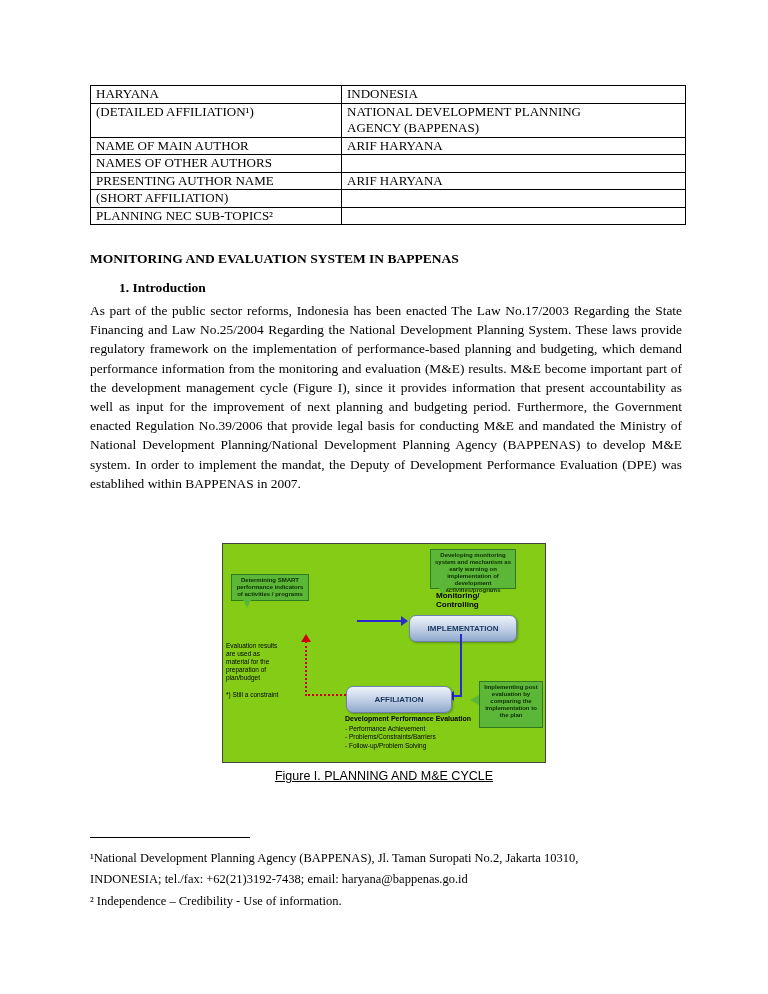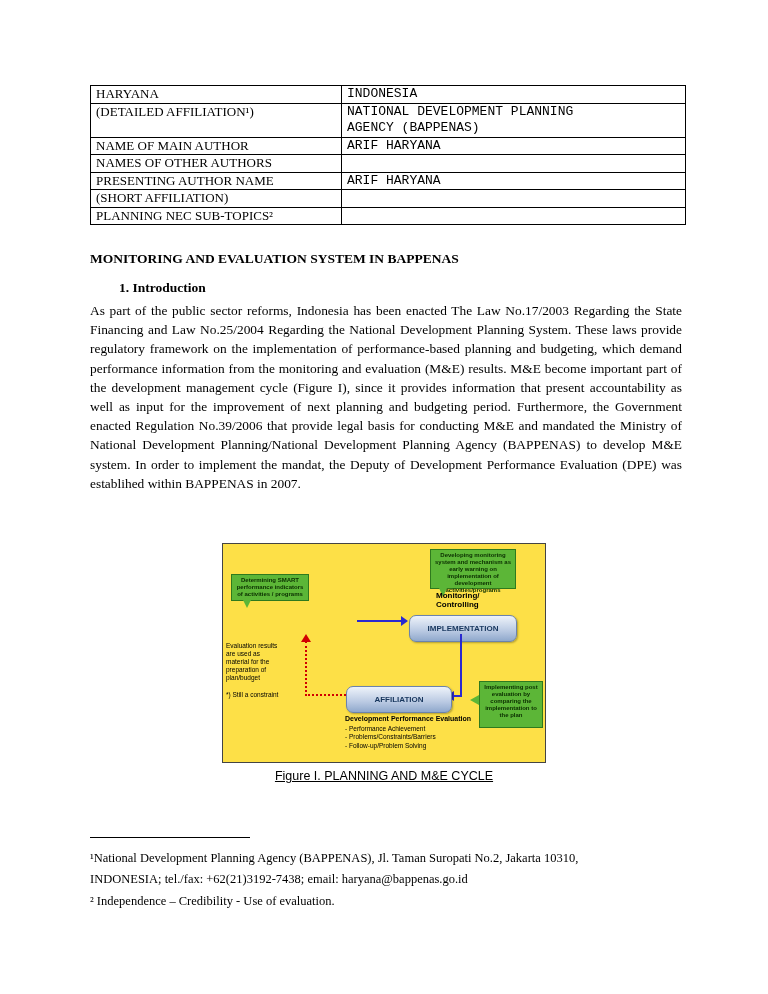--- a/index.html
+++ b/index.html
@@ -10,34 +10,34 @@
 
   
   .author-table {
     position:absolute; left:90px; top:85px; width:596px;
     border-collapse:collapse; font-size:13px;
   }
   .author-table td {
     border:1px solid #000; padding:0 5px; vertical-align:top; line-height:16.5px;
   }
   .author-table td.col-label { width:240px; }
-  .author-table td.col-value { white-space:pre-line;font-family:Liberation Mono, monospace; }
+  .author-table td.col-value { white-space:pre-line; }
 
   
   .doc-title { position:absolute; left:90px; top:251px; font-weight:bold; font-size:13.5px; }
   .section-heading { position:absolute; left:119px; top:280px; font-weight:bold; font-size:13.5px; }
   .intro-paragraph {
     position:absolute; left:90px; top:301px; width:592px;
     font-size:13.4px; line-height:19.2px; text-align:justify;
   }
 
   
   .figure-box {
     position:absolute; left:222px; top:543px; width:322px; height:218px;
-    border:1px solid #444; background:#fde047;
+    border:1px solid #444; background:#84cc16;
     font-family:"Liberation Sans", sans-serif;
   }
   .callout {
     position:absolute; background:#5cb637; border:1px solid #2f7a1d;
     color:#0b2e00; font-size:6px; line-height:7px; text-align:center;
     padding:2px; box-sizing:border-box; font-weight:bold;
   }
   .callout-top   { left:207px; top:5px;   width:86px; height:40px; }
   .callout-left  { left:8px;   top:30px;  width:78px; height:27px; }
   .callout-right { left:256px; top:137px; width:64px; height:47px; }
@@ -173,15 +173,15 @@
       <div>- Problems/Constraints/Barriers</div>
       <div>- Follow-up/Problem Solving</div>
     </div>
   </div>
 
   <div class="figure-caption">Figure I. PLANNING AND M&amp;E CYCLE</div>
 
   <div class="footnote-sep"></div>
   <div class="footnote-1">¹National Development Planning Agency (BAPPENAS),  Jl. Taman Suropati No.2, Jakarta 10310,
 INDONESIA; tel./fax: +62(21)3192-7438; email: haryana@bappenas.go.id</div>
-  <div class="footnote-2">² Independence – Credibility - Use of evaluation.</div>
+  <div class="footnote-2">² Independence – Credibility - Use of information.</div>
 
 </div>
 
 </body></html>

